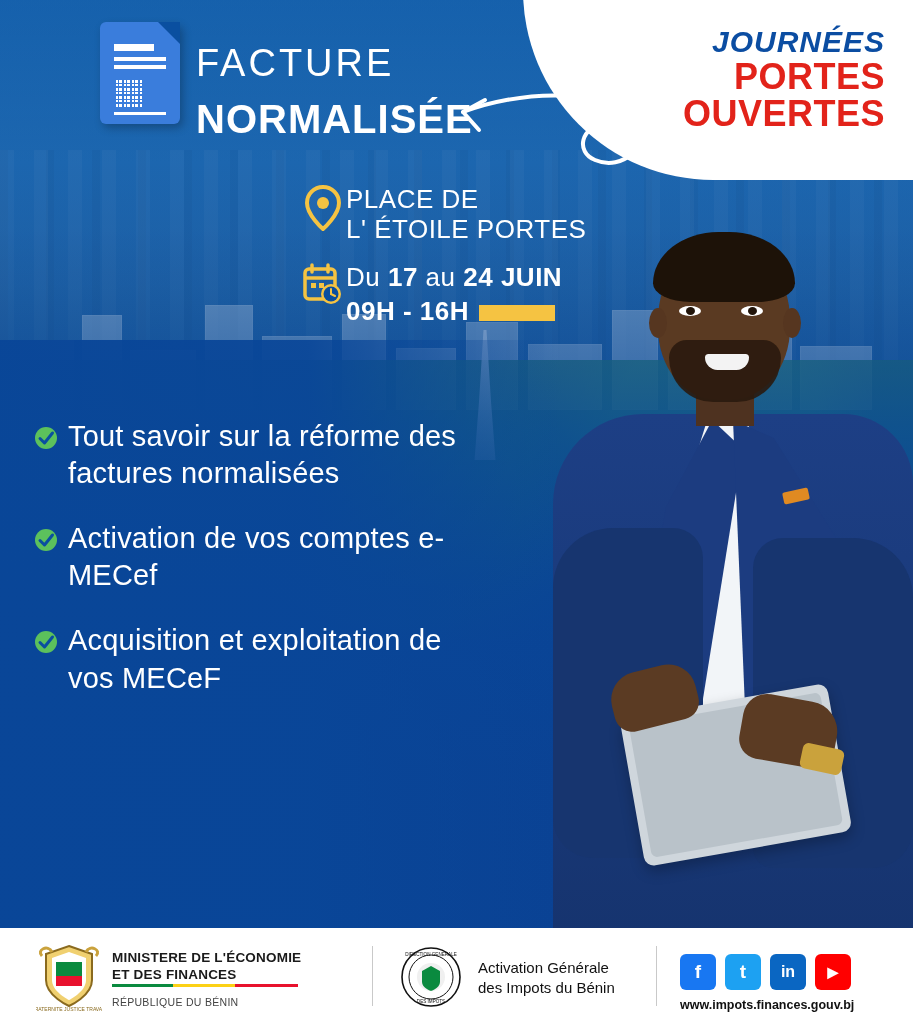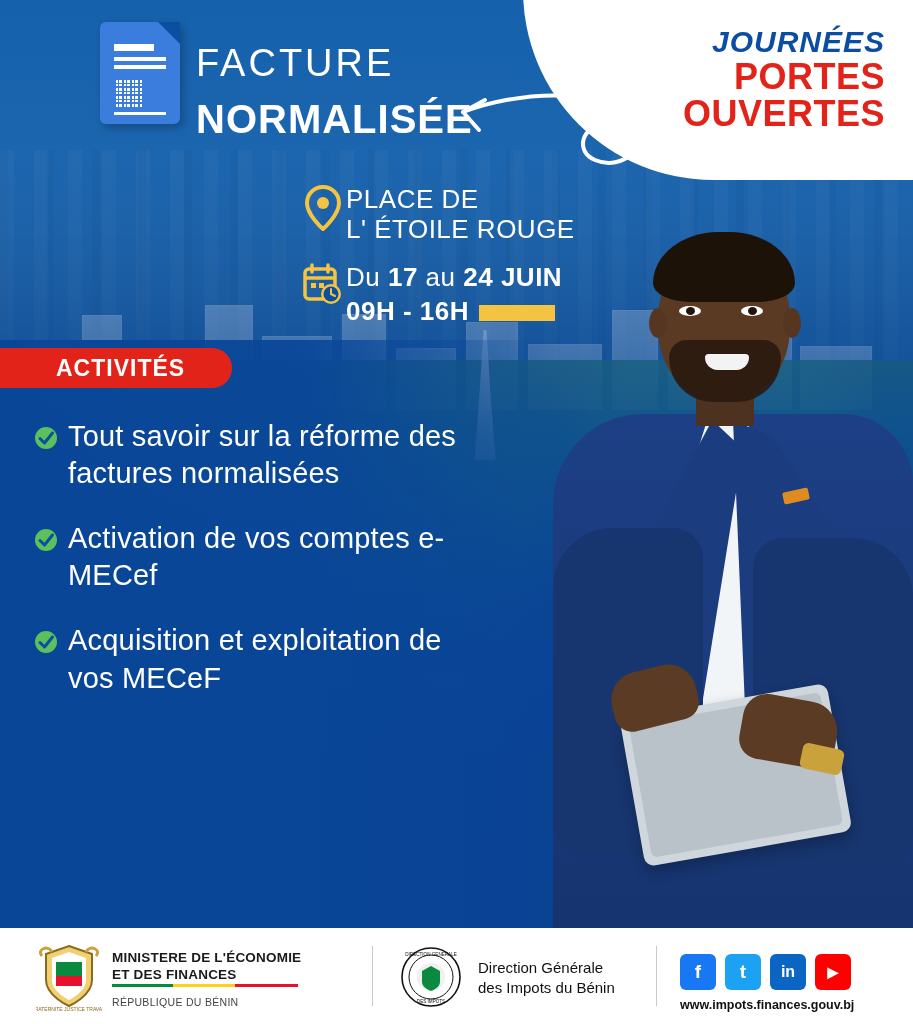--- a/index.html
+++ b/index.html
@@ -312,21 +312,21 @@
 
     <div class="info-row">
       <div class="info-ico">
         <svg width="36" height="46" viewBox="0 0 36 46">
           <path d="M18 2 C9 2 2 9 2 18 C2 30 18 44 18 44 C18 44 34 30 34 18 C34 9 27 2 18 2 Z" fill="none" stroke="#f5c342" stroke-width="4"></path>
           <circle cx="18" cy="18" r="6" fill="#f5c342"></circle>
         </svg>
       </div>
       <div class="info-txt">
         <div>PLACE DE</div>
-        <div>L' ÉTOILE ROUGE</div>
+        <div>L' ÉTOILE PORTES</div>
       </div>
     </div>
 
     <div class="info-row">
       <div class="info-ico">
         <svg width="40" height="44" viewBox="0 0 40 44">
           <rect x="2" y="6" width="30" height="30" rx="4" fill="none" stroke="#f5c342" stroke-width="3.5"></rect>
           <line x1="2" y1="15" x2="32" y2="15" stroke="#f5c342" stroke-width="3.5"></line>
           <line x1="9" y1="2" x2="9" y2="9" stroke="#f5c342" stroke-width="3.5" stroke-linecap="round"></line>
           <line x1="25" y1="2" x2="25" y2="9" stroke="#f5c342" stroke-width="3.5" stroke-linecap="round"></line>
@@ -343,23 +343,20 @@
           <span>Du </span><span class="bold">17</span><span> au </span><span class="bold">24 JUIN</span>
         </div>
         <div style="margin-top:4px;">
           <span class="bold">09H - 16H</span><span class="hl-bar"></span>
         </div>
       </div>
     </div>
 
   </div>
 
-  <div class="act-tag">
-    <span>ACTIVITÉS</span>
-  </div>
 
   <div class="act-list">
 
     <div class="act-item">
       <div class="act-check">
         <svg width="24" height="24" viewBox="0 0 24 24">
           <circle cx="12" cy="12" r="11" fill="#5cc15c"></circle>
           <path d="M6 12.5 L10.5 17 L18.5 7" fill="none" stroke="#0a4fa0" stroke-width="3" stroke-linecap="round" stroke-linejoin="round"></path>
         </svg>
       </div>
@@ -439,21 +436,21 @@
         <circle cx="31" cy="31" r="29" fill="none" stroke="#111" stroke-width="1.6"></circle>
         <circle cx="31" cy="31" r="22" fill="none" stroke="#111" stroke-width="1"></circle>
         <circle cx="31" cy="31" r="14" fill="#f0f0f0"></circle>
         <path d="M31 20 L40 25 L40 36 C40 42 31 45 31 45 C31 45 22 42 22 36 L22 25 Z" fill="#0a8a3f"></path>
         <text x="31" y="10" font-size="4.6" text-anchor="middle" fill="#111" font-family="Liberation Sans, sans-serif">DIRECTION GENERALE</text>
         <text x="31" y="57" font-size="4.6" text-anchor="middle" fill="#111" font-family="Liberation Sans, sans-serif">DES IMPOTS</text>
       </svg>
     </div>
 
     <div class="dgi-txt">
-      <div>Direction Générale</div>
+      <div>Activation Générale</div>
       <div>des Impots du Bénin</div>
     </div>
 
     <div class="divider-v" style="left: 656px;"></div>
 
     <div class="socials">
       <div class="soc fb">
           <span>f</span>
         </div>
       <div class="soc tw">

